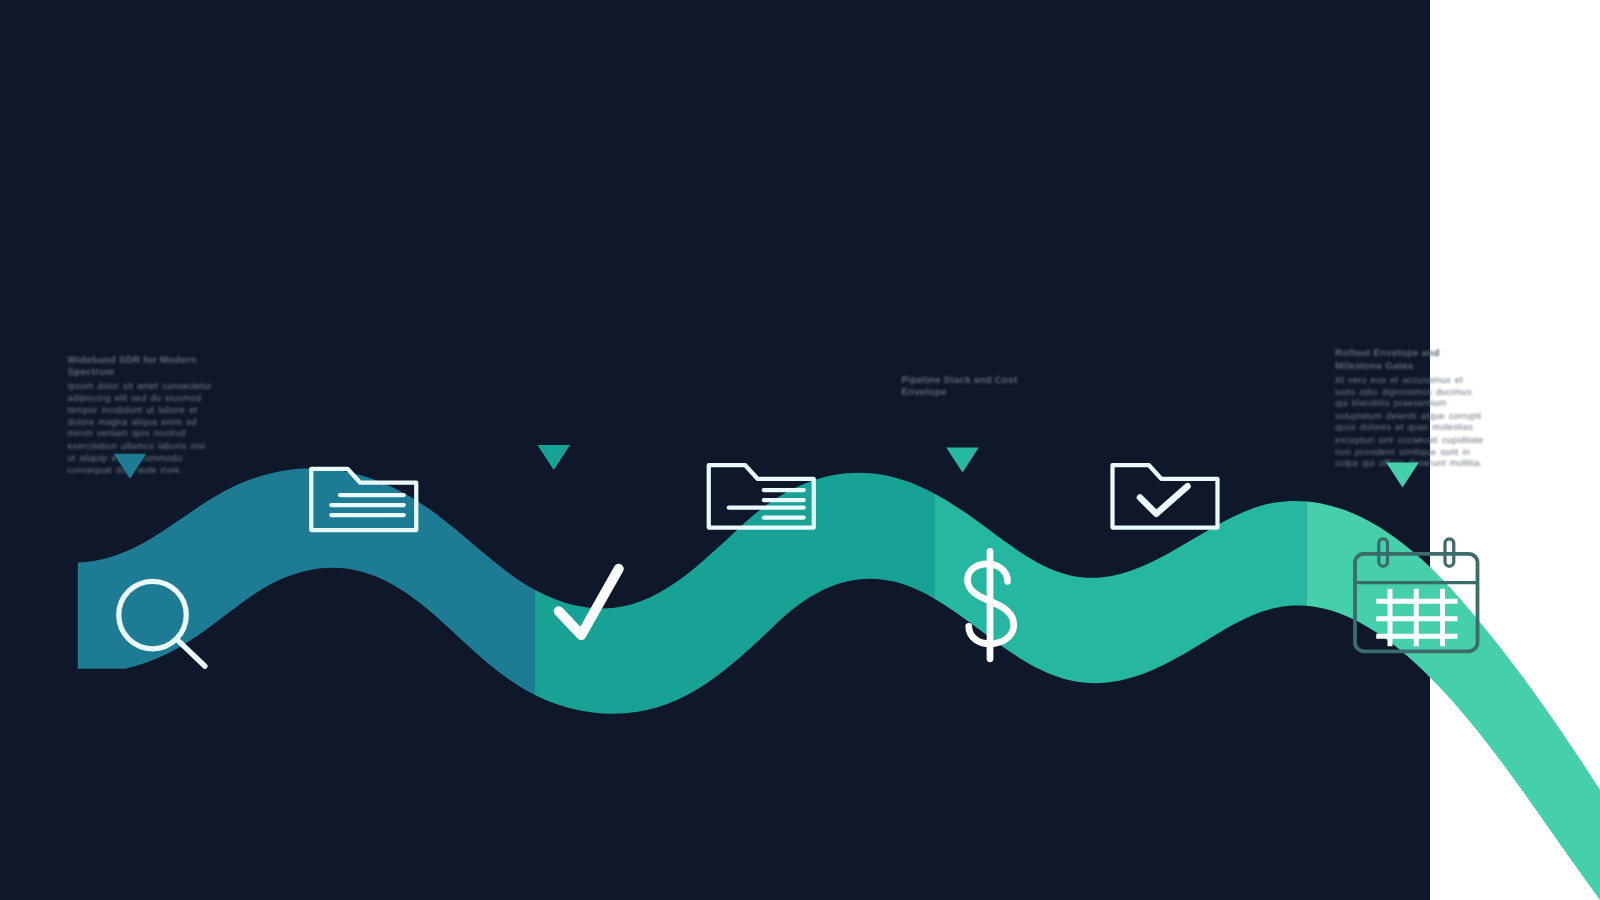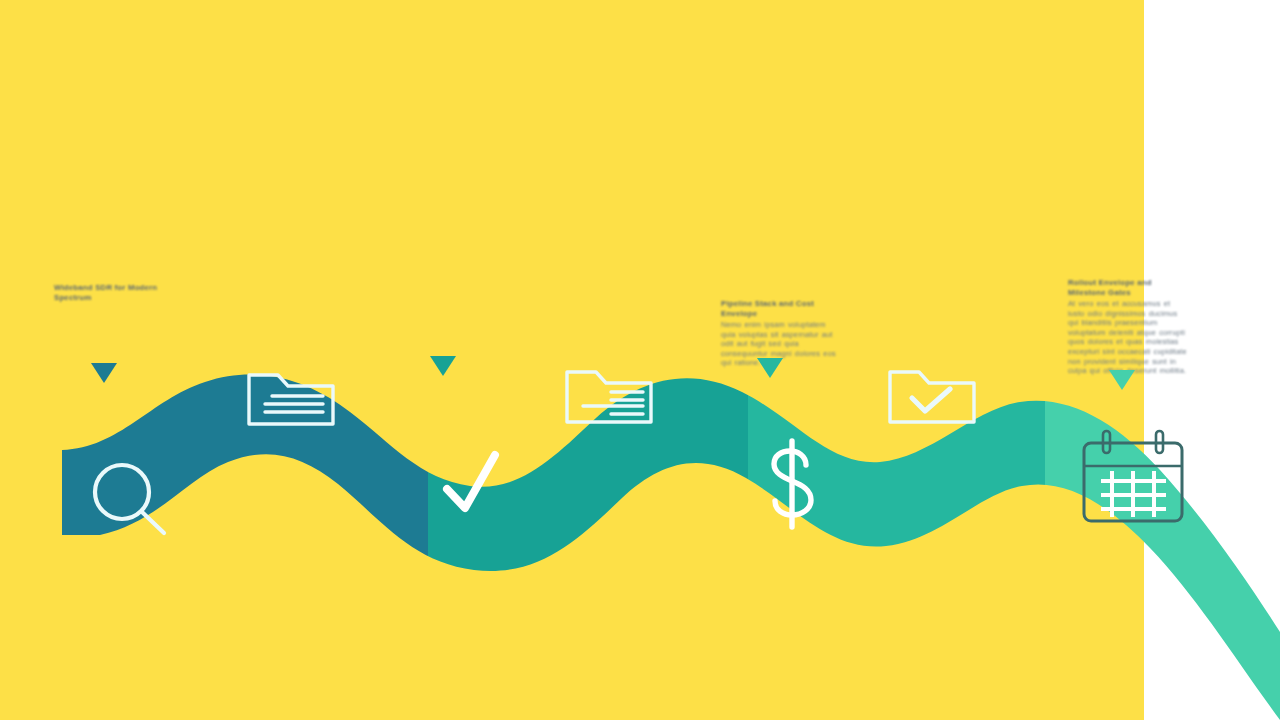--- a/index.html
+++ b/index.html
@@ -13,21 +13,21 @@
     height: 720px;
     overflow: hidden;
     font-family: "Liberation Sans", sans-serif;
     position: relative;
   }
   #stage {
     position: absolute;
     left: 0; top: 0;
     width: 1144px;
     height: 720px;
-    background: #fde047;
+    background: #0f172a;
   }
   .layer {
     position: absolute;
     left: 0; top: 0;
     width: 1280px;
     height: 720px;
   }
 
   
   .textblock {
@@ -158,28 +158,28 @@
         <line x1="1101" y1="509" x2="1166" y2="509"></line>
         <line x1="1112" y1="471" x2="1112" y2="517"></line>
         <line x1="1133" y1="471" x2="1133" y2="517"></line>
         <line x1="1154" y1="471" x2="1154" y2="517"></line>
       </g>
     </g>
   </svg>
 
   <div class="textblock" style="left:54px; top:283px; width:118px;">
     <p class="tb-title">Wideband SDR for Modern Spectrum</p>
+    <p class="tb-body">Ipsum dolor sit amet consectetur adipiscing elit sed do eiusmod tempor incididunt ut labore et dolore magna aliqua enim ad minim veniam quis nostrud exercitation ullamco laboris nisi ut aliquip ex ea commodo consequat duis aute irure.</p>
   </div>
   <div class="tri" style="left:91px; top:363px; border-top:20px solid #1d7b93;"></div>
 
   <div class="tri" style="left:430px; top:356px; border-top:20px solid #17a295;"></div>
 
   <div class="textblock" style="left:721px; top:299px; width:118px;">
     <p class="tb-title">Pipeline Stack and Cost Envelope</p>
-    <p class="tb-body">Nemo enim ipsam voluptatem quia voluptas sit aspernatur aut odit aut fugit sed quia consequuntur magni dolores eos qui ratione.</p>
   </div>
   <div class="tri" style="left:757px; top:358px; border-top:20px solid #25b79f;"></div>
 
   <div class="textblock" style="left:1068px; top:278px; width:120px;">
     <p class="tb-title">Rollout Envelope and Milestone Gates</p>
     <p class="tb-body">At vero eos et accusamus et iusto odio dignissimos ducimus qui blanditiis praesentium voluptatum deleniti atque corrupti quos dolores et quas molestias excepturi sint occaecati cupiditate non provident similique sunt in culpa qui officia deserunt mollitia.</p>
   </div>
   <div class="tri" style="left:1109px; top:370px; border-top:20px solid #45d0ab;"></div>
 
 </div>

